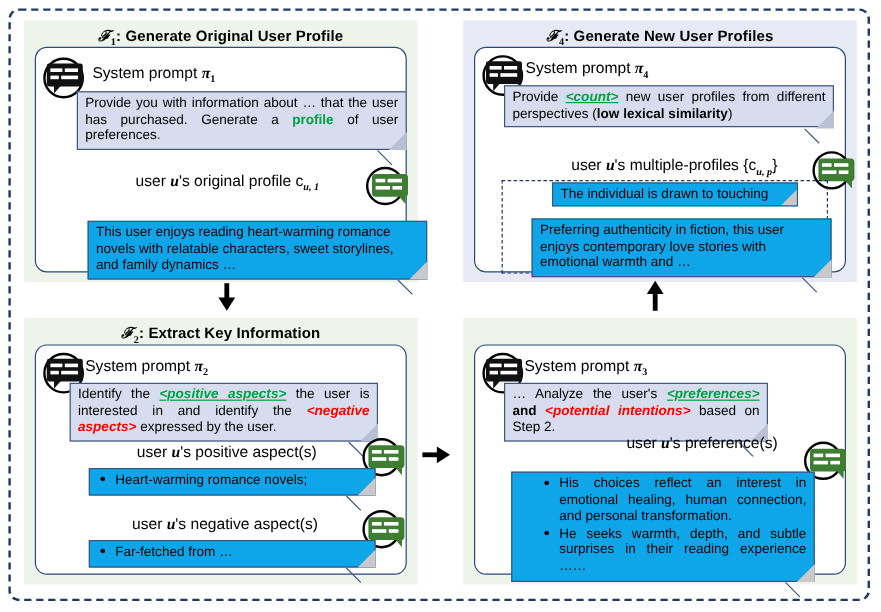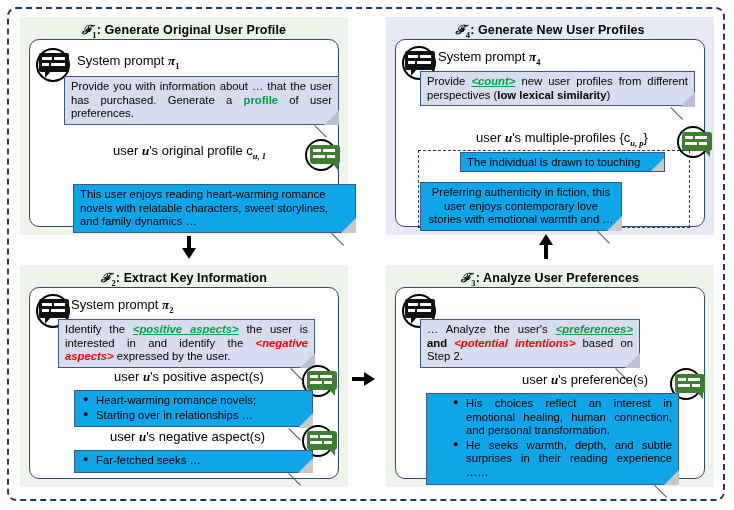--- a/index.html
+++ b/index.html
@@ -209,21 +209,21 @@
           <div class="d e2"></div>
           <div class="d e3"></div>
           <div class="d e4"></div>
       </div>
 
       <div class="stack-dashed" style="left:22px;top:110px;width:272px;height:78px;"></div>
 
       <div class="bubble out" style="left:64px;top:112px;width:205px;height:20px;overflow:hidden;white-space:nowrap;">
         <span>The individual is drawn to touching</span>
       </div>
-      <div class="bubble out" style="left:24px;top:142px;width:202px;text-align:center;">
+      <div class="bubble out" style="left:47px;top:142px;width:250px;">
         <span>Preferring authenticity in fiction, this user enjoys contemporary love stories with emotional warmth and …</span>
       </div>
 
     </div>
   </div>
 
   <div class="panel bg-green" style="left:20px;top:265px;width:328px;height:222px;">
     <div class="panel-title">
       <span class="fnum">ℱ<sub>2</sub></span><span>: Extract Key Information</span>
     </div>
@@ -255,67 +255,66 @@
           <div class="gtail"></div>
         <div class="d e1"></div>
           <div class="d e2"></div>
           <div class="d e3"></div>
           <div class="d e4"></div>
       </div>
 
       <div class="bubble out" style="left:44px;top:102px;width:239px;">
         <ul class="blist">
           <li>Heart-warming romance novels;</li>
-          <li>Starting over in relationships …</li>
         </ul>
       </div>
 
       <div class="lbl" style="left:80px;top:141px;">
         user <span class="uvar">u</span>'s negative aspect(s)
       </div>
       <div class="icon-out" style="left:272px;top:137px;">
         <div class="gb"></div>
           <div class="gtail"></div>
         <div class="d e1"></div>
           <div class="d e2"></div>
           <div class="d e3"></div>
           <div class="d e4"></div>
       </div>
 
       <div class="bubble out" style="left:44px;top:162px;width:239px;">
         <ul class="blist">
-          <li>Far-fetched seeks …</li>
+          <li>Far-fetched from …</li>
         </ul>
       </div>
 
     </div>
   </div>
 
   <div class="panel bg-green" style="left:386px;top:265px;width:328px;height:222px;">
-    <div class="panel-title">
-      <span class="fnum">ℱ<sub>3</sub></span><span>: Analyze User Preferences</span>
-    </div>
 
     <div class="card">
 
       <div class="icon-sys" style="left:6px;top:6px;">
         <div class="bub"></div>
           <div class="tail"></div>
         <div class="d d1"></div>
           <div class="d d2"></div>
           <div class="d d3"></div>
           <div class="d d4"></div>
       </div>
 
+      <div class="lbl" style="left:41px;top:9px;">
+        <span>System prompt </span><span class="pi">π<sub>3</sub></span>
+      </div>
 
       <div class="bubble sys" style="left:24px;top:31px;width:220px;">
         <span>… Analyze the user's </span><span class="kw-green-i">&lt;preferences&gt;</span><span class="kw-bold"> and </span><span class="kw-red-i">&lt;potential intentions&gt;</span><span> based on Step 2.</span>
       </div>
 
-      <div class="lbl" style="left:126px;top:84px;">
+      <div class="lbl" style="left:126px;top:73px;">
         user <span class="uvar">u</span>'s preference(s)
       </div>
       <div class="icon-out" style="left:274px;top:80px;">
         <div class="gb"></div>
           <div class="gtail"></div>
         <div class="d e1"></div>
           <div class="d e2"></div>
           <div class="d e3"></div>
           <div class="d e4"></div>
       </div>

